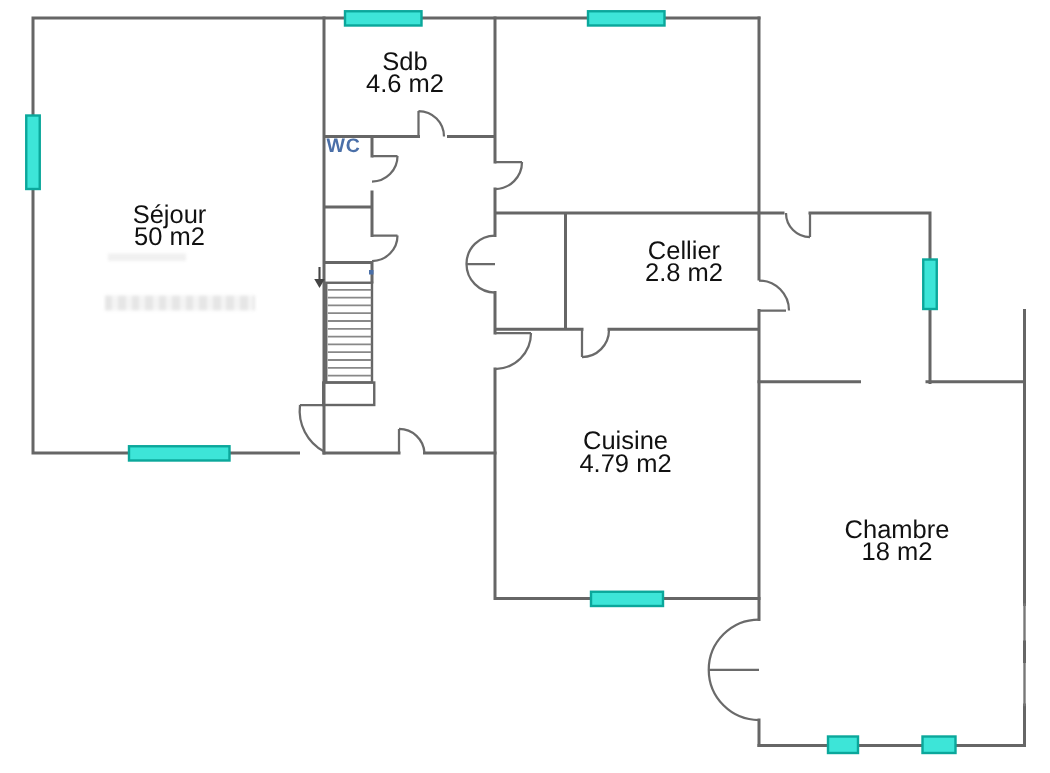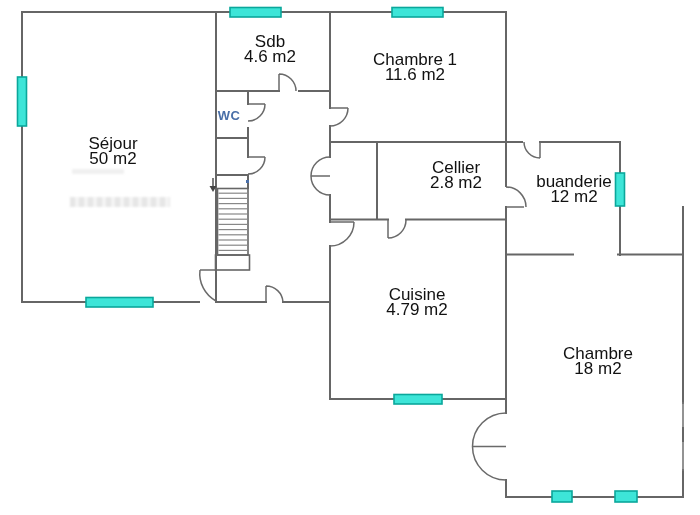--- a/index.html
+++ b/index.html
@@ -129,40 +129,32 @@
   <div class="room-label" style="left:113px;top:151px;">
     <span>Séjour</span>
     <span>50 m2</span>
   </div>
 
   <div class="room-label" style="left:270px;top:49px;">
     <span>Sdb</span>
     <span>4.6 m2</span>
   </div>
 
-  <div class="room-label" style="left:415px;top:67px;">
-    <span>Chambre 1</span>
-    <span>11.6 m2</span>
-  </div>
 
   <div class="room-label" style="left:456px;top:175px;">
     <span>Cellier</span>
     <span>2.8 m2</span>
   </div>
 
-  <div class="room-label" style="left:574px;top:189px;">
-    <span>buanderie</span>
-    <span>12 m2</span>
-  </div>
 
   <div class="room-label" style="left:417px;top:302px;">
     <span>Cuisine</span>
     <span>4.79 m2</span>
   </div>
 
   <div class="room-label" style="left:598px;top:361px;">
     <span>Chambre</span>
     <span>18 m2</span>
   </div>
 
-  <div class="wc-label" style="left:229px;top:115px;">WC</div>
+  <div class="wc-label" style="left:229px;top:97px;">WC</div>
 
 </div>
 
 </body></html>

